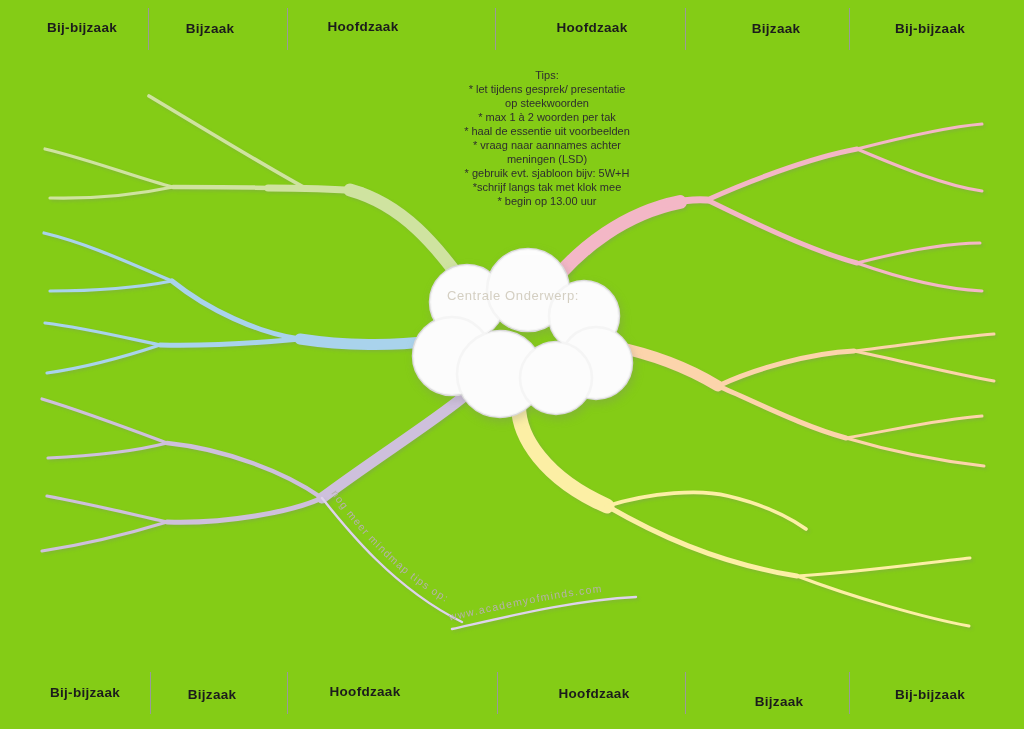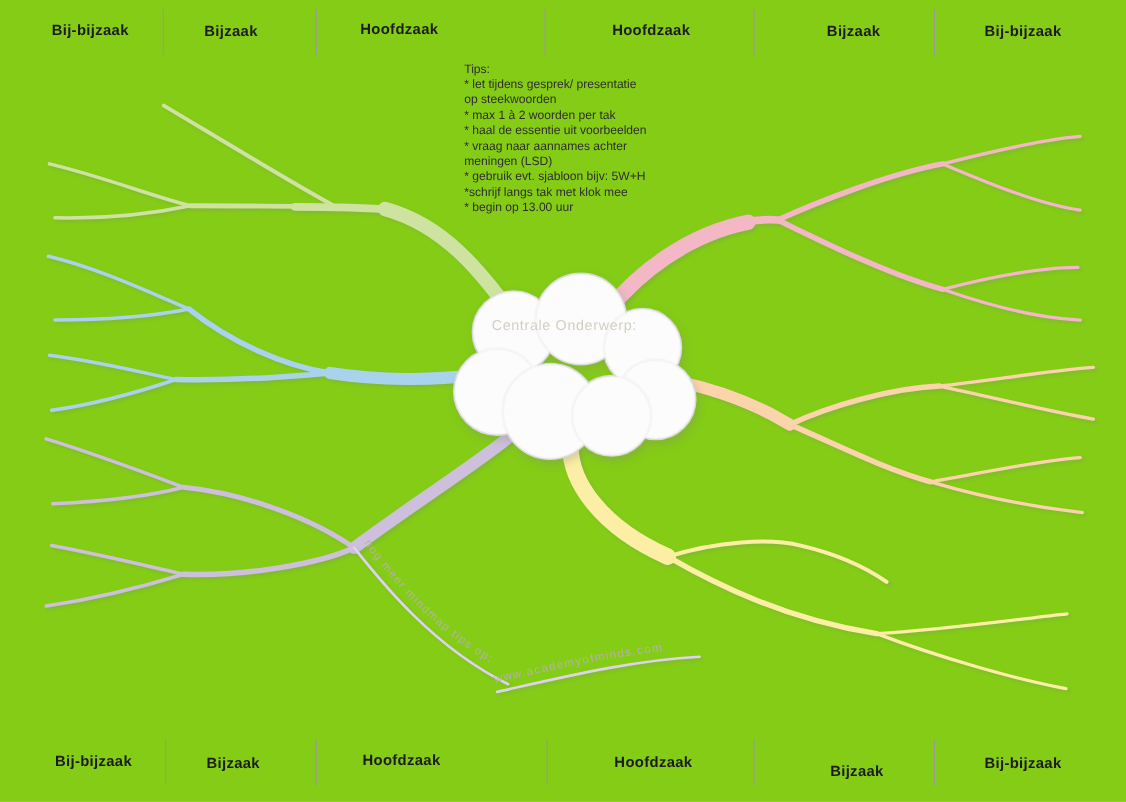--- a/index.html
+++ b/index.html
@@ -8,22 +8,22 @@
     font-family:"Liberation Sans", sans-serif;
   }
   .zone-label{
     position:absolute;transform:translate(-50%,-50%);
     font-size:13.5px;font-weight:bold;color:#1c1c1c;letter-spacing:.3px;white-space:nowrap;
   }
   .zone-divider{
     position:absolute;width:1px;background:#9a9a9a;
   }
   .tips{
-    position:absolute;left:422px;top:56px;width:250px;
-    font-size:11px;line-height:14px;color:#2e2e2e;white-space:pre-line;
+    position:absolute;left:422px;top:68px;width:250px;
+    font-size:11px;line-height:14px;color:#2e2e2e;white-space:pre-line;text-align:center;
   }
   svg{position:absolute;left:0;top:0;}
   .branch path{fill:none;stroke-linecap:round;stroke-linejoin:round;}
   .branch{filter:drop-shadow(2px 2.5px 1.5px rgba(120,120,145,.22));}
   .cloudg{filter:drop-shadow(2px 4px 4px rgba(125,125,125,.28));}
   .sw15{stroke-width:15}.sw14{stroke-width:14}.sw13{stroke-width:13}.sw11{stroke-width:11}
   .sw7{stroke-width:7}.sw5{stroke-width:5}.sw45{stroke-width:4.5}.sw36{stroke-width:3.6}
   .sw32{stroke-width:3.2}.sw3{stroke-width:3}.sw24{stroke-width:2.4}
   .wmtext{font-size:10.5px;letter-spacing:1.3px;}
   .ctext{font-size:13px;letter-spacing:.6px;}

